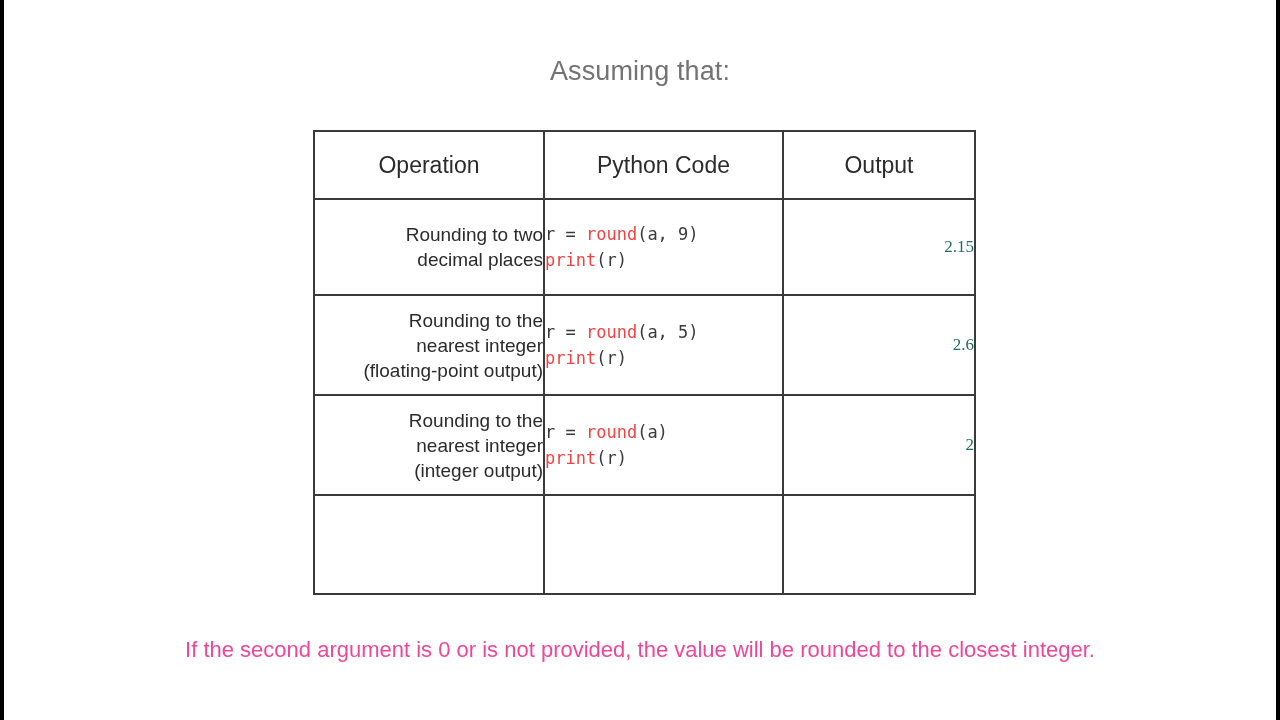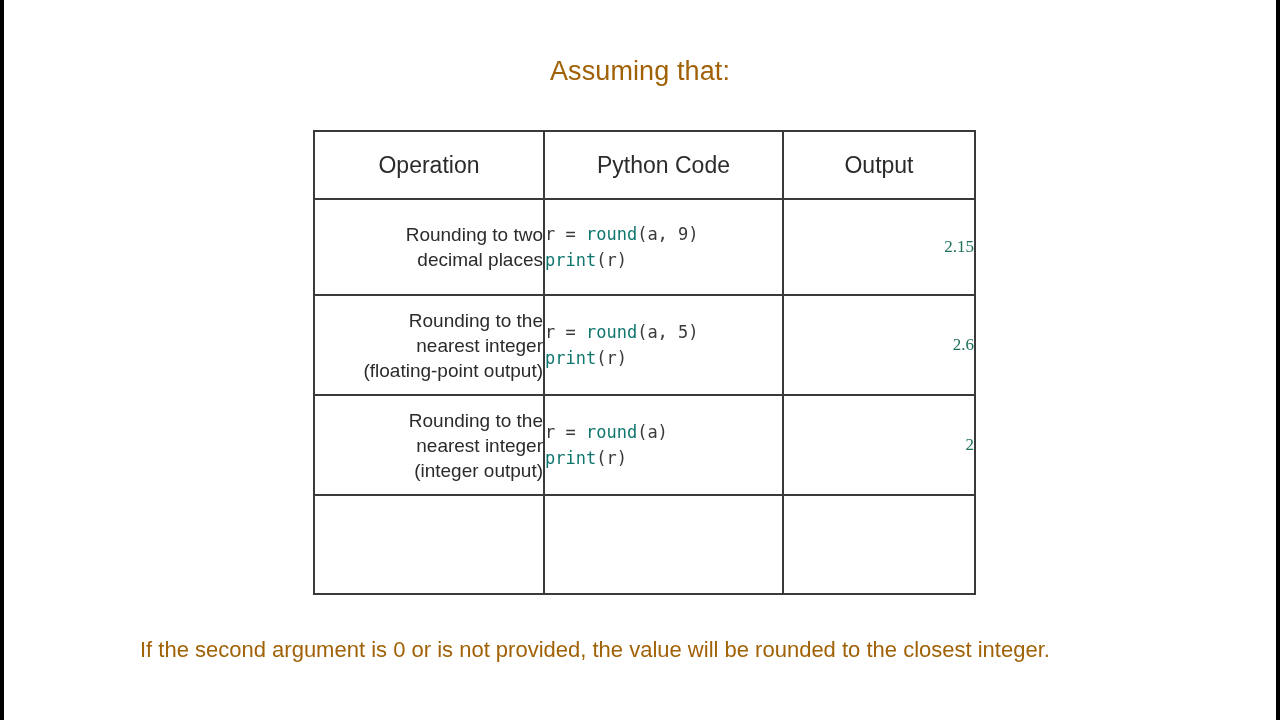--- a/index.html
+++ b/index.html
@@ -27,36 +27,36 @@
     position: absolute;
     left: 0;
     top: 48px;
     width: 1272px;
     display: flex;
     justify-content: center;
     align-items: flex-start;
   }
   #assume-label {
     font-size: 27px;
-    color: #a16207;
+    color: #737373;
     letter-spacing: 0.1px;
     line-height: 1;
     padding-top: 10px;
   }
   #assume-code {
     font-family: "DejaVu Sans Mono", "Liberation Mono", monospace;
     font-size: 17px;
     line-height: 21px;
     margin-left: 22px;
     white-space: pre;
     padding-top: 2px;
   }
   .tok-plain { color: #3a3a3a; }
   .tok-num   { color: #1f7a63; }
-  .tok-fn    { color: #0f766e; }
+  .tok-fn    { color: #ef4444; }
   .tok-op    { color: #3a3a3a; }
 
   
   #op-table {
     position: absolute;
     left: 309px;
     top: 130px;
     width: 661px;
     border-collapse: collapse;
     table-layout: fixed;
@@ -106,23 +106,24 @@
   .row-2 td { height: 98px; }
   .row-3 td { height: 98px; }
   .row-4 td { height: 97px; }
 
   
   #caption {
     position: absolute;
     left: 136px;
     top: 632px;
     width: 1000px;
+    text-align: center;
     font-size: 22px;
     line-height: 35px;
-    color: #a16207;
+    color: #ec4899;
   }
 </style>
 </head>
 <body>
 
 <div id="slide">
 
   <div id="assume-row">
     <div id="assume-label">Assuming that:</div>
   </div>

